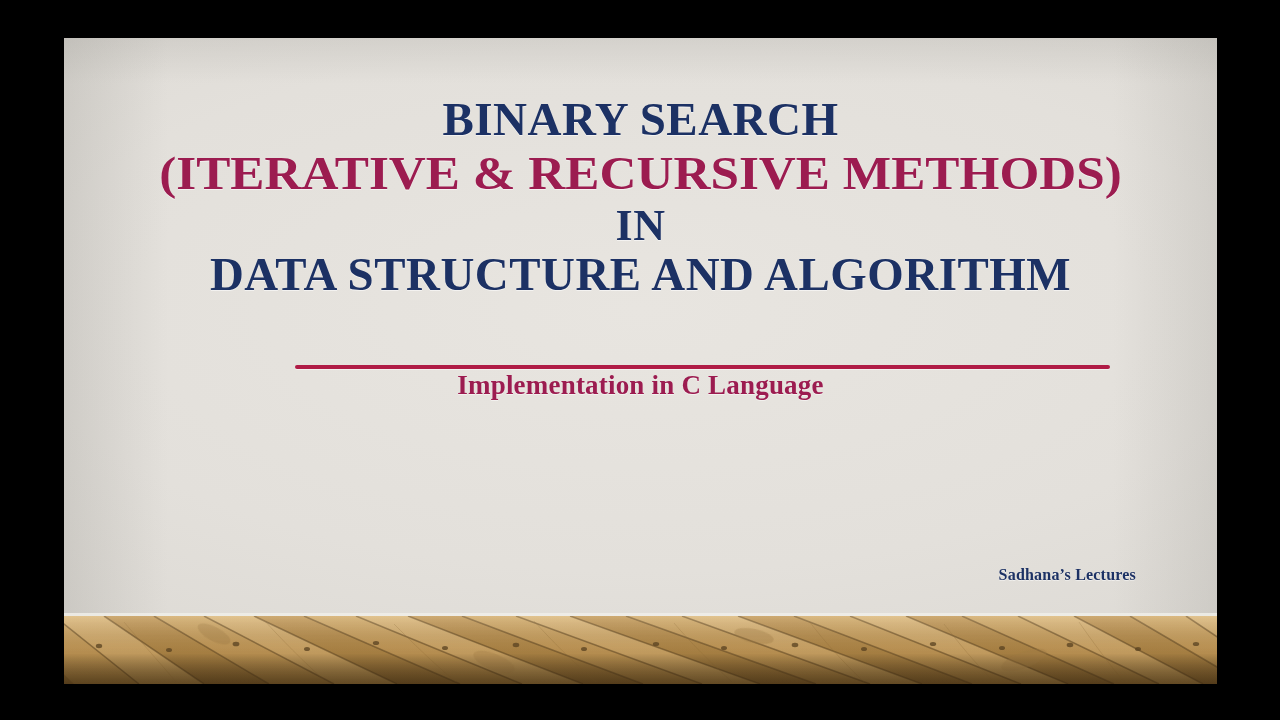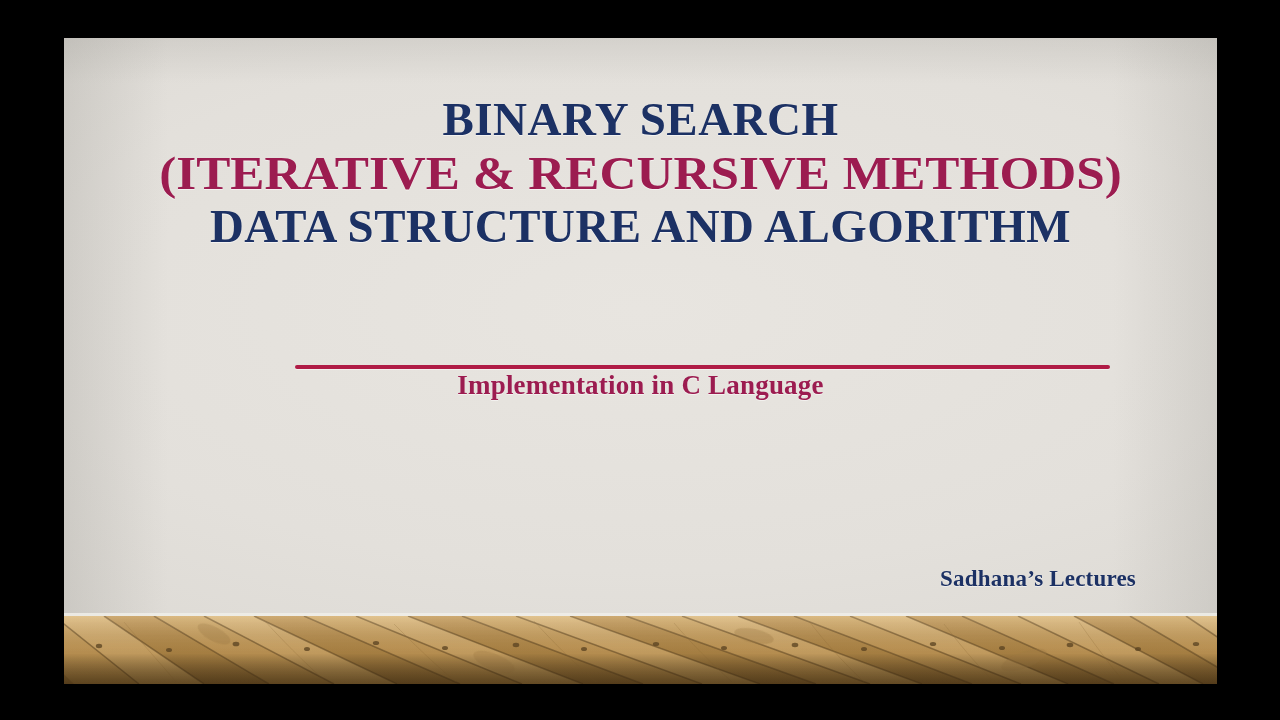--- a/index.html
+++ b/index.html
@@ -111,21 +111,21 @@
     color: #9C1C50;
     letter-spacing: .2px;
     text-shadow: 0 1px 0 rgba(255,255,255,.5);
   }
 
   
   #credit {
     position: absolute;
     right: 81px;
     top: 528px;
-    font-size: 23px;
+    font-size: 16px;
     font-weight: bold;
     color: #1C3164;
     letter-spacing: .2px;
     text-shadow: 0 1px 0 rgba(255,255,255,.5);
   }
 
   
   #floor {
     position: absolute;
     left: 0;
@@ -153,20 +153,21 @@
 
 <div id="stage">
 
   <div id="slide">
 
     <div id="slide-vignette"></div>
 
     <div id="title-block">
       <span class="title-line" id="title-line-1">BINARY SEARCH</span>
       <span class="title-line" id="title-line-2">(ITERATIVE &amp; RECURSIVE METHODS)</span>
+      <span class="title-line" id="title-line-3">IN</span>
       <span class="title-line" id="title-line-4">DATA STRUCTURE AND ALGORITHM</span>
     </div>
 
     <div id="divider"></div>
 
     <div id="subtitle">Implementation in C Language</div>
 
     <div id="credit">Sadhana’s Lectures</div>
 
     <div id="floor-seam"></div>

